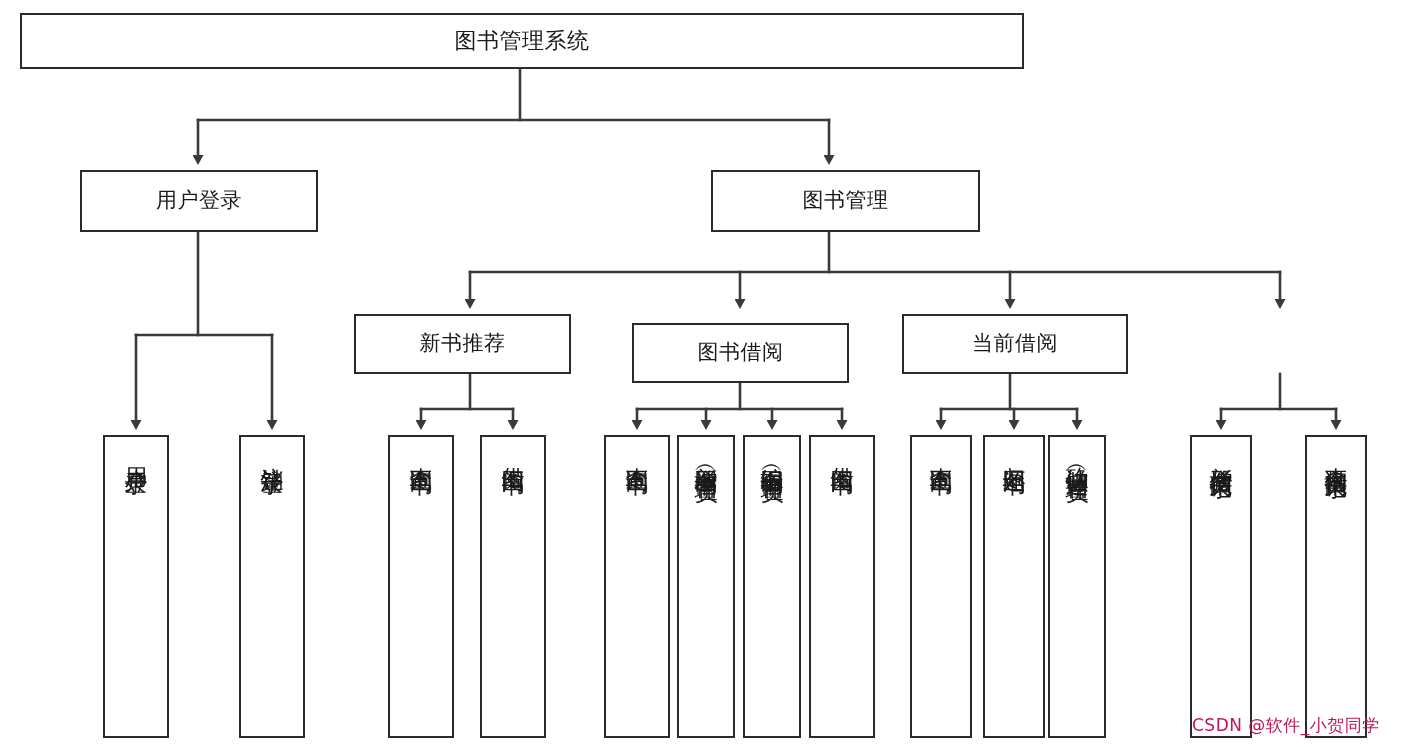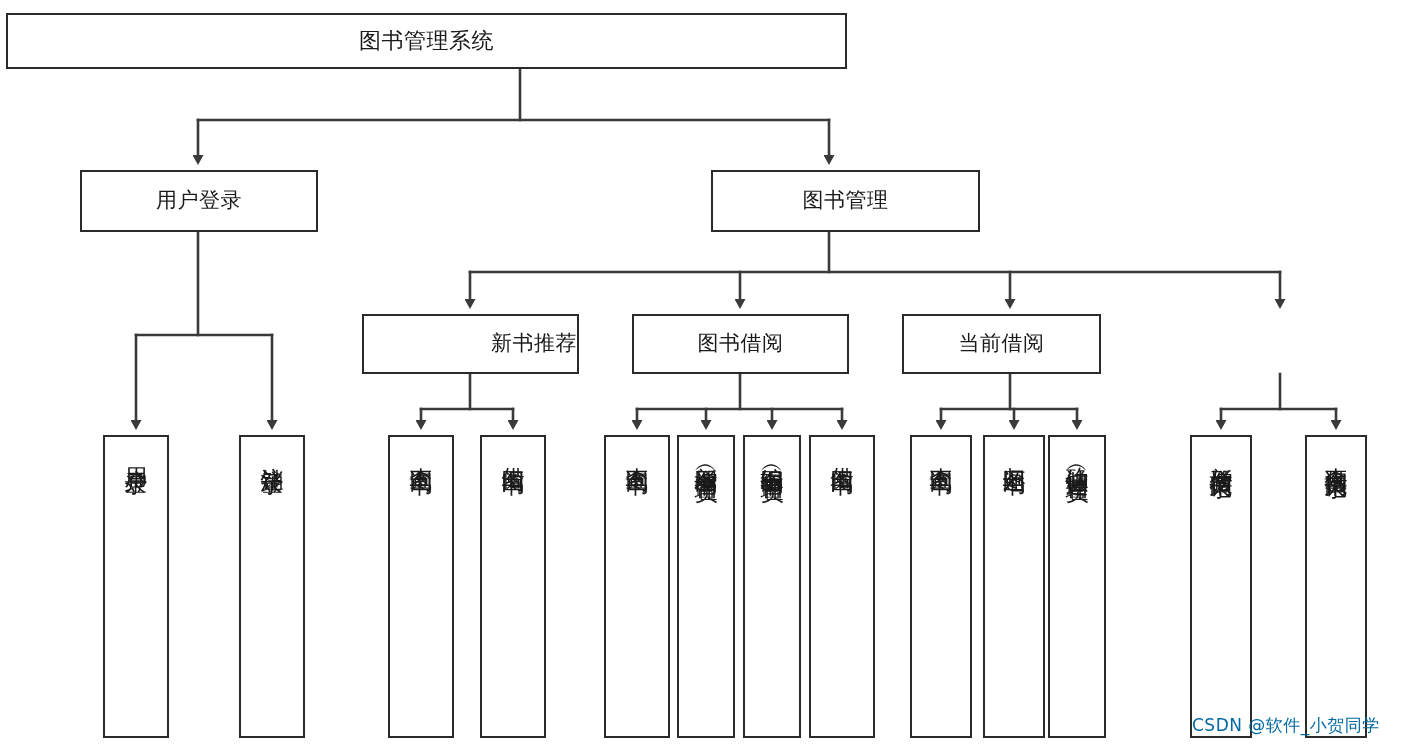--- a/index.html
+++ b/index.html
@@ -53,21 +53,21 @@
     text-orientation: upright;
     font-size: 23px;
     line-height: 1.18;
     letter-spacing: 2px;
     white-space: nowrap;
     color: #1a1a1a;
   }
   .watermark {
     position: absolute;
     font-size: 17px;
-    color: #0369a1;
+    color: #be185d;
     white-space: nowrap;
     letter-spacing: 0.5px;
   }
 </style>
 </head>
 <body>
 
 <div id="canvas">
 
   <svg id="wires" viewBox="0 0 1405 747" xmlns="http://www.w3.org/2000/svg">
@@ -116,38 +116,38 @@
       <path d="M1014,409 L1014,421" marker-end="url(#arrow)"></path>
       <path d="M1077,409 L1077,421" marker-end="url(#arrow)"></path>
 
       <path d="M1280,374 L1280,409"></path>
       <path d="M1221,409 L1336,409"></path>
       <path d="M1221,409 L1221,421" marker-end="url(#arrow)"></path>
       <path d="M1336,409 L1336,421" marker-end="url(#arrow)"></path>
     </g>
   </svg>
 
-  <div class="node horiz root" style="left:6px; top:13px; width:841px; height:56px;">
+  <div class="node horiz root" style="left:20px; top:13px; width:1004px; height:56px;">
     <span>图书管理系统</span>
   </div>
 
   <div class="node horiz" style="left:80px; top:170px; width:238px; height:62px;">
     <span>用户登录</span>
   </div>
   <div class="node horiz" style="left:711px; top:170px; width:269px; height:62px;">
     <span>图书管理</span>
   </div>
 
-  <div class="node horiz" style="left:362px; top:314px; width:217px; height:60px;justify-content:flex-end;">
+  <div class="node horiz" style="left:354px; top:314px; width:217px; height:60px;">
     <span>新书推荐</span>
   </div>
-  <div class="node horiz" style="left:632px; top:314px; width:217px; height:60px;">
+  <div class="node horiz" style="left:632px; top:323px; width:217px; height:60px;">
     <span>图书借阅</span>
   </div>
-  <div class="node horiz" style="left:902px; top:314px; width:199px; height:60px;">
+  <div class="node horiz" style="left:902px; top:314px; width:226px; height:60px;">
     <span>当前借阅</span>
   </div>
 
   <div class="node vert" style="left:103px; top:435px; width:66px; height:303px;">
     <span class="vert-text">用户登录</span>
   </div>
   <div class="node vert" style="left:239px; top:435px; width:66px; height:303px;">
     <span class="vert-text">注销登录</span>
   </div>
 

